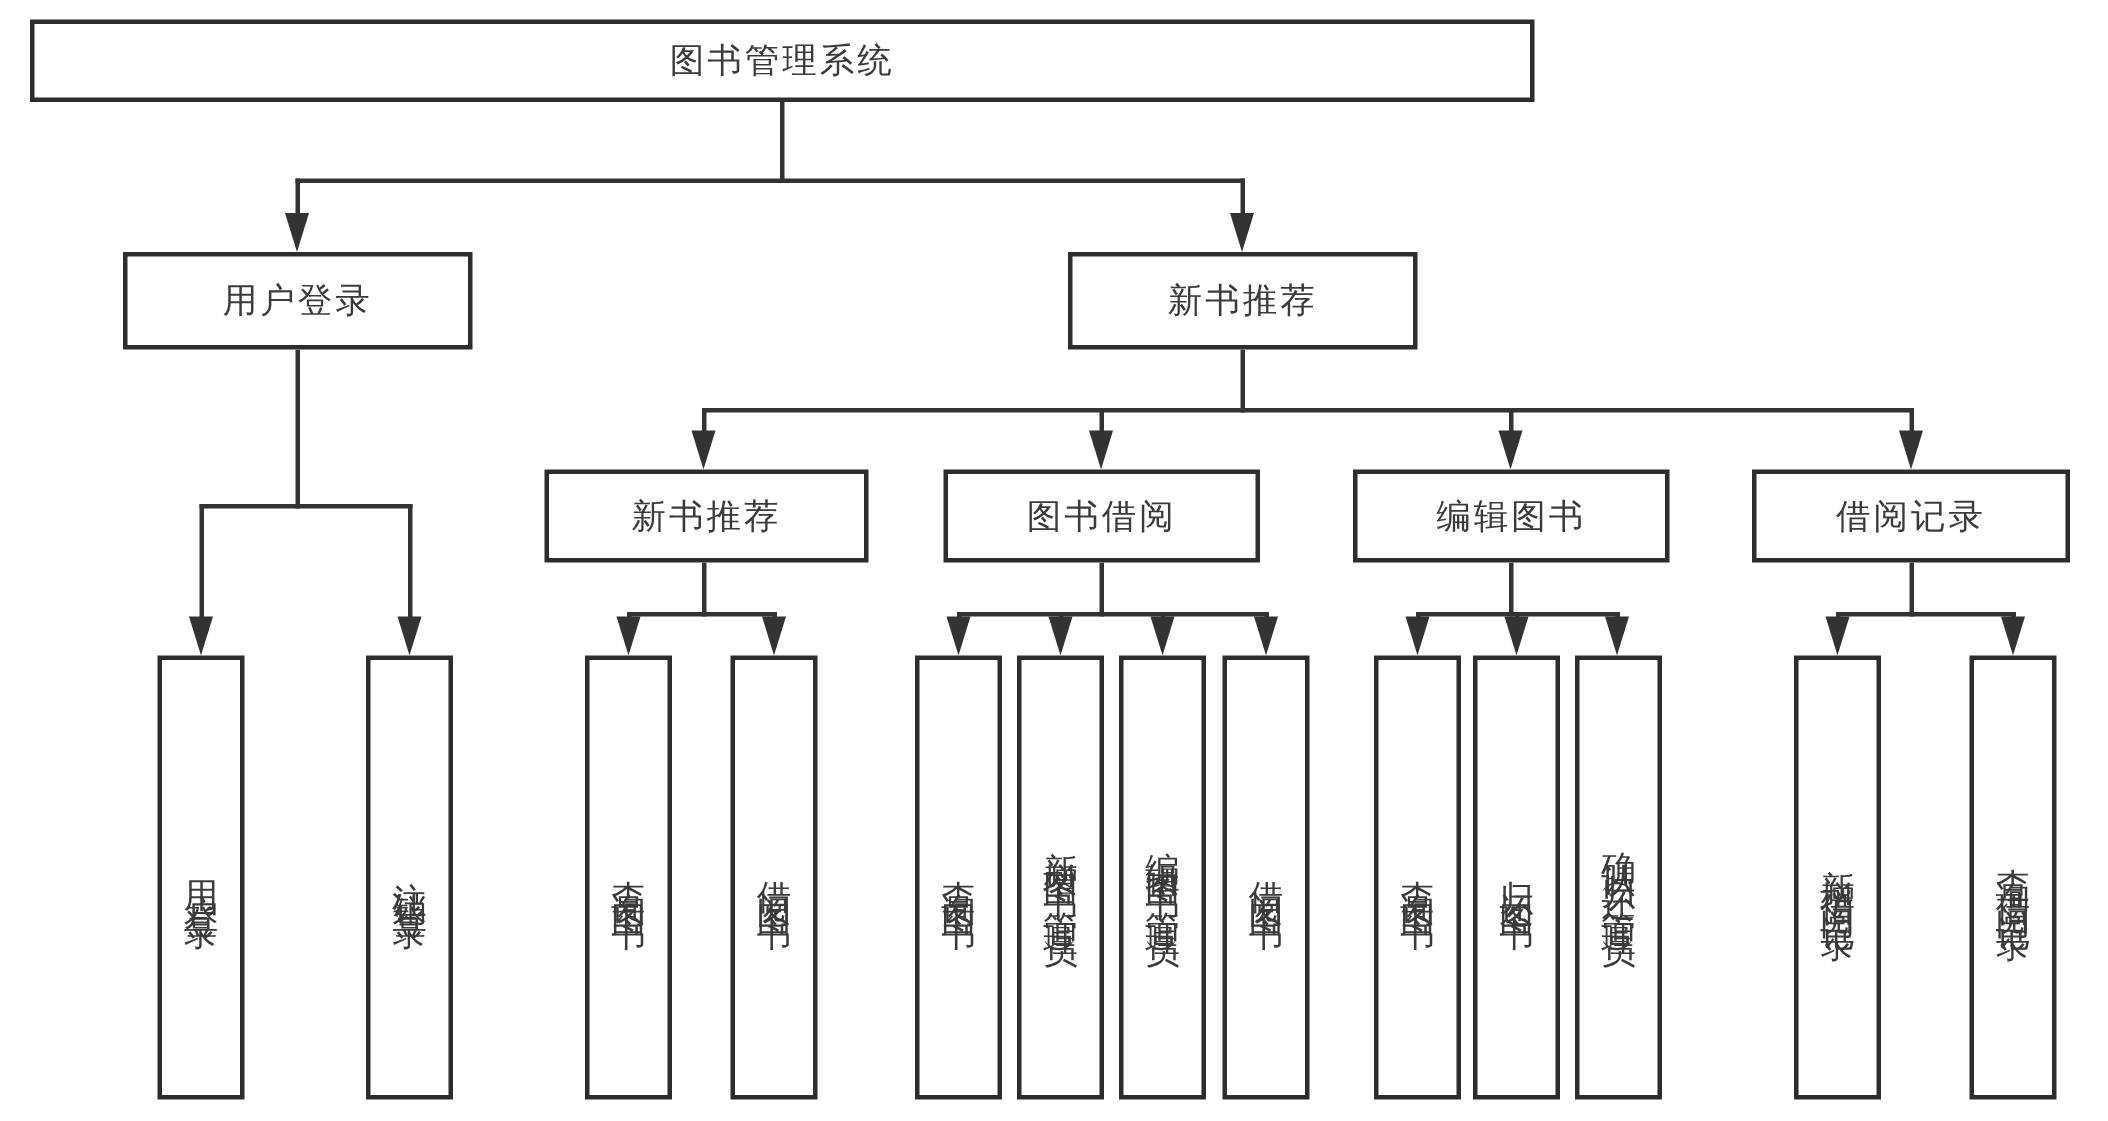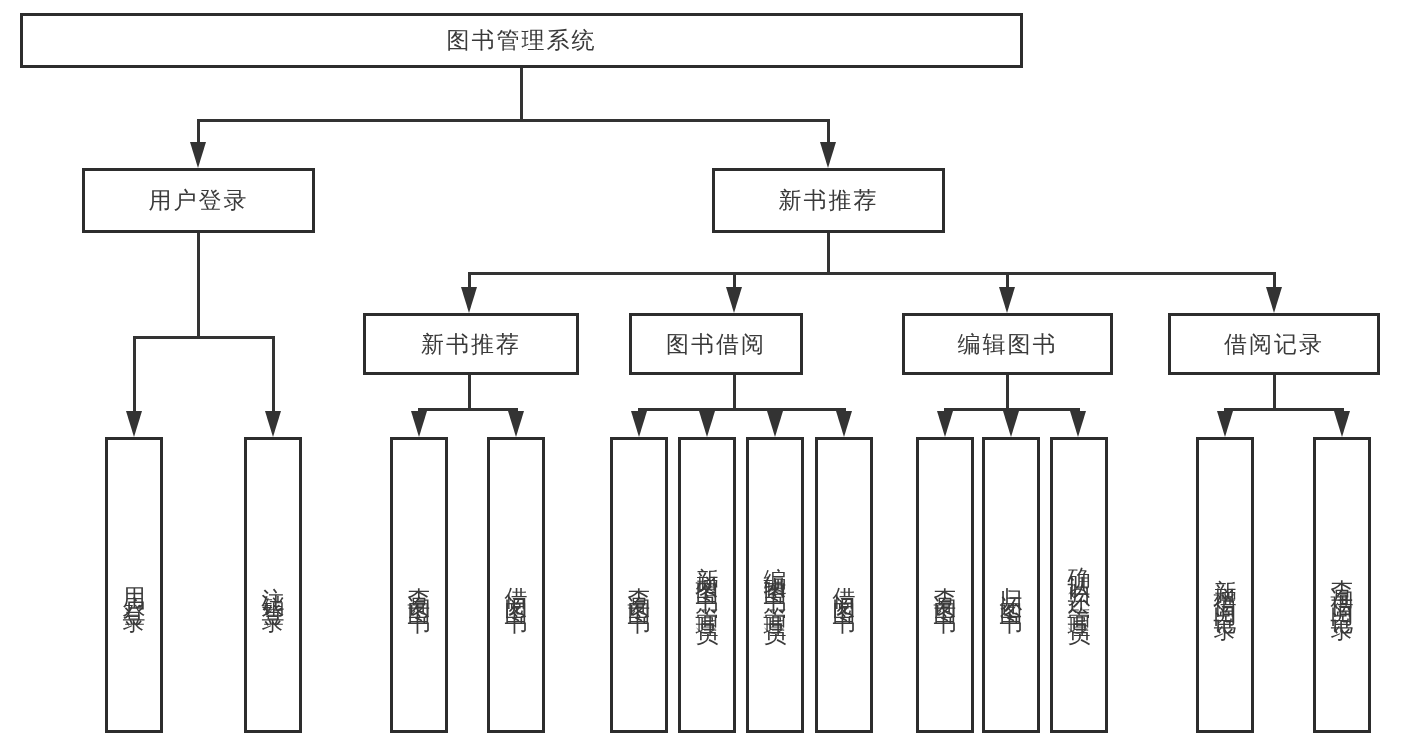--- a/index.html
+++ b/index.html
@@ -126,21 +126,21 @@
   <div class="box" style="left:82px; top:168px; width:233px; height:65px;">
     <span class="lbl">用户登录</span>
   </div>
   <div class="box" style="left:712px; top:168px; width:233px; height:65px;">
     <span class="lbl">新书推荐</span>
   </div>
 
   <div class="box" style="left:363px; top:313px; width:216px; height:62px;">
     <span class="lbl">新书推荐</span>
   </div>
-  <div class="box" style="left:629px; top:313px; width:174px; height:62px;">
+  <div class="box" style="left:629px; top:313px; width:211px; height:62px;">
     <span class="lbl">图书借阅</span>
   </div>
   <div class="box" style="left:902px; top:313px; width:211px; height:62px;">
     <span class="lbl">编辑图书</span>
   </div>
   <div class="box" style="left:1168px; top:313px; width:212px; height:62px;">
     <span class="lbl">借阅记录</span>
   </div>
 
   <div class="box vbox" style="left:105px; top:437px; width:58px; height:296px;">

